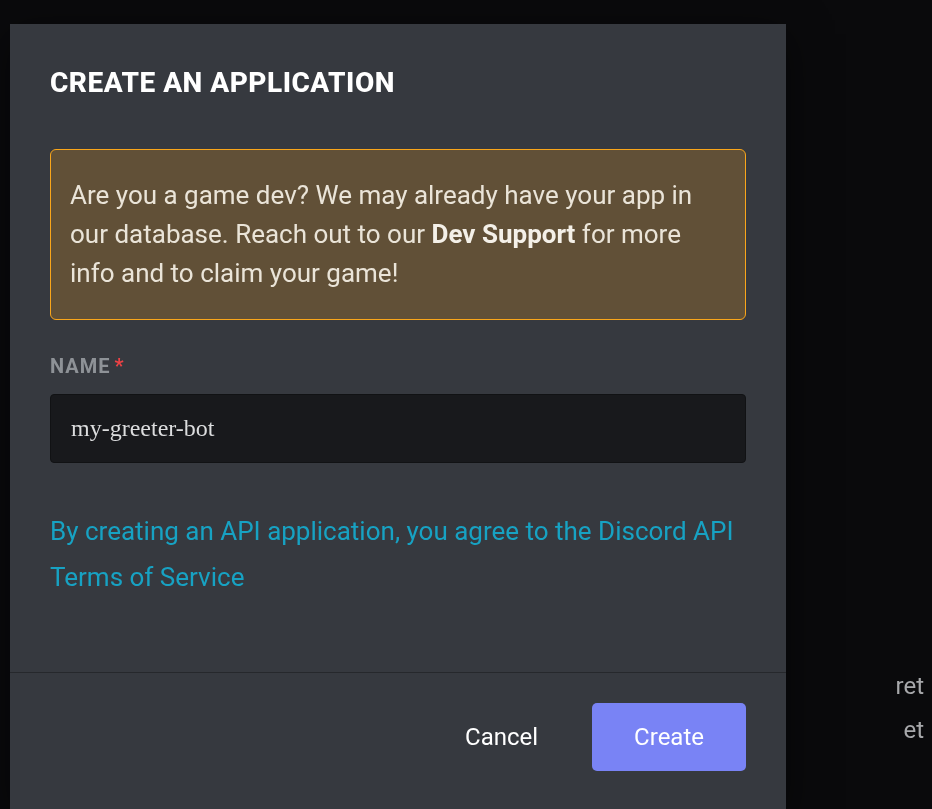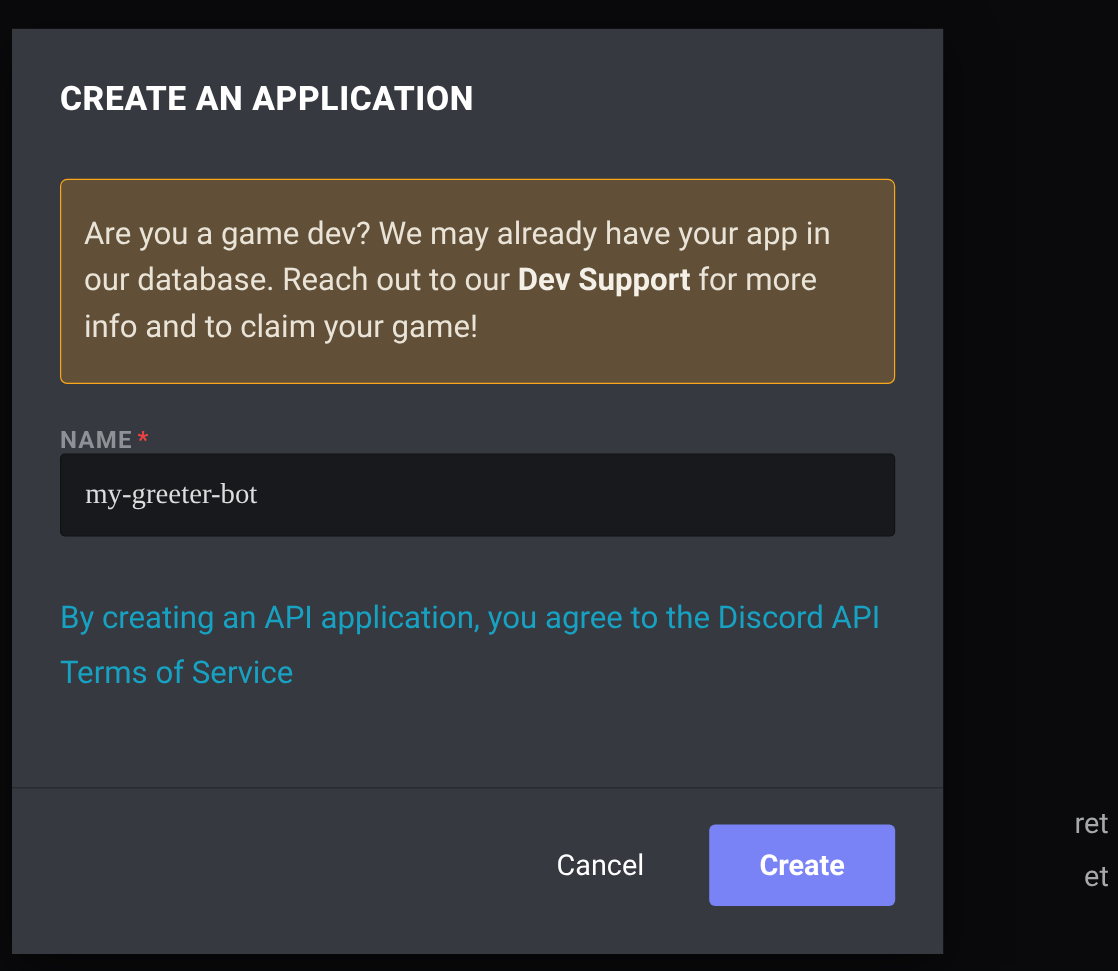--- a/index.html
+++ b/index.html
@@ -61,20 +61,21 @@
     }
     .notice-text .strong {
       font-weight: 700;
       color: #f4f0e8;
     }
     .field-label {
       color: #8e9297;
       font-size: 20px;
       font-weight: 700;
       letter-spacing: 1px;
+      margin-bottom: 16px;
       display: block;
     }
     .field-label .required {
       color: #ed4245;
       margin-left: 4px;
     }
     .text-input {
       width: 100%;
       background: #18191c;
       border: 1px solid #111214;
@@ -110,21 +111,21 @@
       font-size: 24px;
       cursor: pointer;
       padding: 6px 4px;
       font-family: inherit;
     }
     .btn-create {
       background: #7983f5;
       border: none;
       color: #ffffff;
       font-size: 24px;
-      font-weight: 700;
+      font-weight: 400;
       padding: 20px 42px;
       border-radius: 5px;
       cursor: pointer;
       font-family: inherit;
     }
   </style>
 </head>
 <body>
 
 <div class="backdrop">

